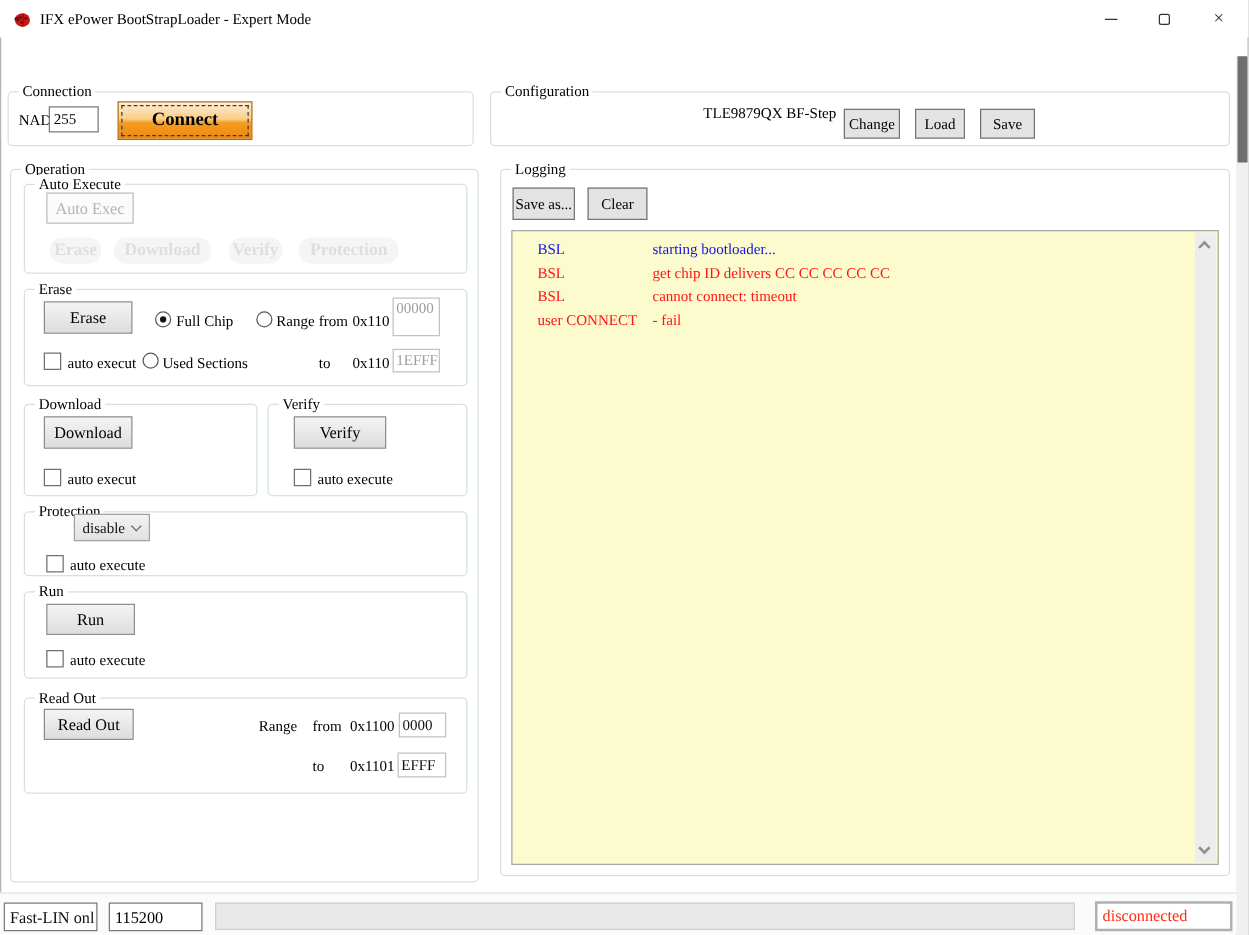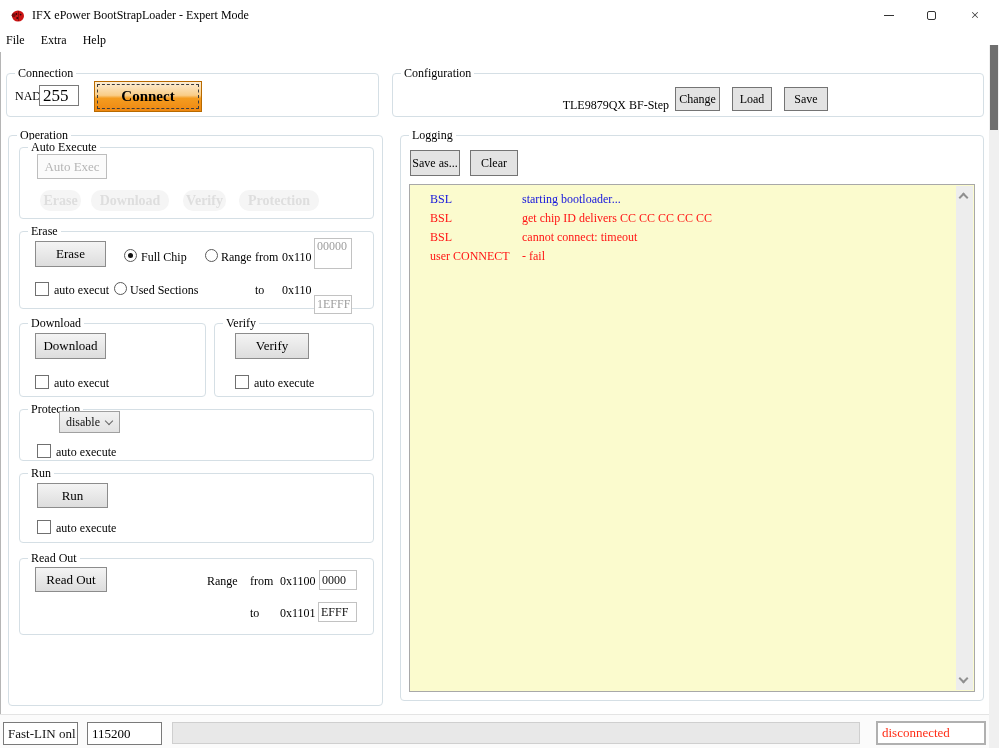--- a/index.html
+++ b/index.html
@@ -30,21 +30,21 @@
   .btn-sm { font-size:12px; background:#e3e3e3; border:1px solid #747474; }
   .btn-disabled { background:#fbfbfb; border:1px solid #bdbdbd; color:#b5b5b5; }
   .connect-btn {
     background:linear-gradient(180deg,#fdeed6 0%,#f9cd87 46%,#f49c20 56%,#ee8812 100%);
     border:1px solid #b86a00; outline:1px dashed #3c3c3c; outline-offset:-4px;
     font-size:15px; font-weight:bold; color:#000;
   }
   .pill { position:absolute; height:21px; border-radius:10px; background:#f5f5f5; color:#dedede;
           font-size:14px; font-weight:bold; text-align:center; line-height:21px; }
   
-  .tbox { position:absolute; background:#fff; border:1px solid #7a7a7a; font-family:inherit; font-size:17px; color:#000; padding:0 3px; }
+  .tbox { position:absolute; background:#fff; border:1px solid #7a7a7a; font-family:inherit; font-size:12px; color:#000; padding:0 3px; }
   .addr-box { position:absolute; background:#fff; border:1px solid #c2c2c2; font-size:12px; padding:0 2px; overflow:hidden; }
   .addr-gray { color:#9e9e9e; }
   .wrapbox { line-height:13px; word-break:break-all; padding-top:1px; }
   .cb { position:absolute; width:14px; height:14px; background:#fff; border:1px solid #707070; }
   .radio { position:absolute; width:13px; height:13px; border:1px solid #5a5a5a; border-radius:50%; background:#fff; }
   .radio.checked::after { content:""; position:absolute; left:3px; top:3px; width:5px; height:5px; border-radius:50%; background:#111; }
   .lbl { position:absolute; font-size:12px; color:#000; white-space:nowrap; }
   .clip { overflow:hidden; }
   .dropdown { position:absolute; background:linear-gradient(#f2f2f2,#e2e2e2); border:1px solid #a0a0a0; display:flex; align-items:center; }
   .dropdown .dd-text { padding-left:6px; width:44px; overflow:hidden; white-space:nowrap; font-size:12px; }
@@ -88,36 +88,31 @@
       <span class="min-glyph"></span>
     </div>
     <div class="win-btn" style="left:910px;">
       <span class="max-glyph"></span>
     </div>
     <div class="win-btn" style="left:952px;width:46px;">
       <span class="close-glyph">×</span>
     </div>
   </div>
 
-  <div class="menubar">
-    <span class="menu-item">File</span>
-    <span class="menu-item">Extra</span>
-    <span class="menu-item">Help</span>
-  </div>
 
   <div class="group" style="left:6px;top:73px;width:373px;height:44px;">
     <span class="glabel">Connection</span>
     <span class="lbl" style="left:8px;top:15px;">NAD:</span>
     <input class="tbox" style="left: 32px; top: 11px; width: 40px; height: 21px;" value="255">
     <button class="btn connect-btn" style="left:75px;top:7px;width:108px;height:31px;margin-left:12px;">Connect</button>
   </div>
 
   <div class="group" style="left:392px;top:73px;width:592px;height:44px;">
     <span class="glabel">Configuration</span>
-    <span class="lbl" style="left:0;top:24px;width:276px;text-align:right;">TLE9879QX BF-Step</span>
+    <span class="lbl" style="left:0;top:9px;width:276px;text-align:right;">TLE9879QX BF-Step</span>
     <button class="btn btn-sm" style="left:282px;top:13px;width:45px;height:24px;">Change</button>
     <button class="btn btn-sm" style="left:339px;top:13px;width:40px;height:24px;">Load</button>
     <button class="btn btn-sm" style="left:391px;top:13px;width:44px;height:24px;">Save</button>
   </div>
 
   <div class="group" style="left:8px;top:135px;width:375px;height:571px;">
     <span class="glabel">Operation</span>
 
     <div class="group" style="left:10px;top:11px;width:355px;height:72px;">
       <span class="glabel">Auto Execute</span>
@@ -137,21 +132,21 @@
       <span class="lbl clip" style="left:201px;top:18px;width:35px;">Range</span>
       <span class="lbl" style="left:235px;top:18px;">from</span>
       <span class="lbl" style="left:262px;top:18px;">0x110</span>
       <div class="addr-box addr-gray wrapbox" style="left:294px;top:6px;width:38px;height:31px;">00000</div>
       <span class="cb" style="left:15px;top:50px;"></span>
       <span class="lbl" style="left:34px;top:51px;">auto execut</span>
       <span class="radio" style="left:94px;top:50px;"></span>
       <span class="lbl clip" style="left:110px;top:51px;width:79px;">Used Sections</span>
       <span class="lbl" style="left:235px;top:51px;">to</span>
       <span class="lbl" style="left:262px;top:51px;">0x110</span>
-      <div class="addr-box addr-gray" style="left:294px;top:47px;width:38px;height:19px;line-height:17px;margin-top:16px;">1EFFF</div>
+      <div class="addr-box addr-gray" style="left:294px;top:47px;width:38px;height:19px;line-height:17px;">1EFFF</div>
     </div>
 
     <div class="group" style="left:10px;top:187px;width:187px;height:74px;">
       <span class="glabel">Download</span>
       <button class="btn" style="left:15px;top:9px;width:71px;height:26px;">Download</button>
       <span class="cb" style="left:15px;top:51px;"></span>
       <span class="lbl" style="left:34px;top:52px;">auto execut</span>
     </div>
 
     <div class="group" style="left:205px;top:187px;width:160px;height:74px;">

